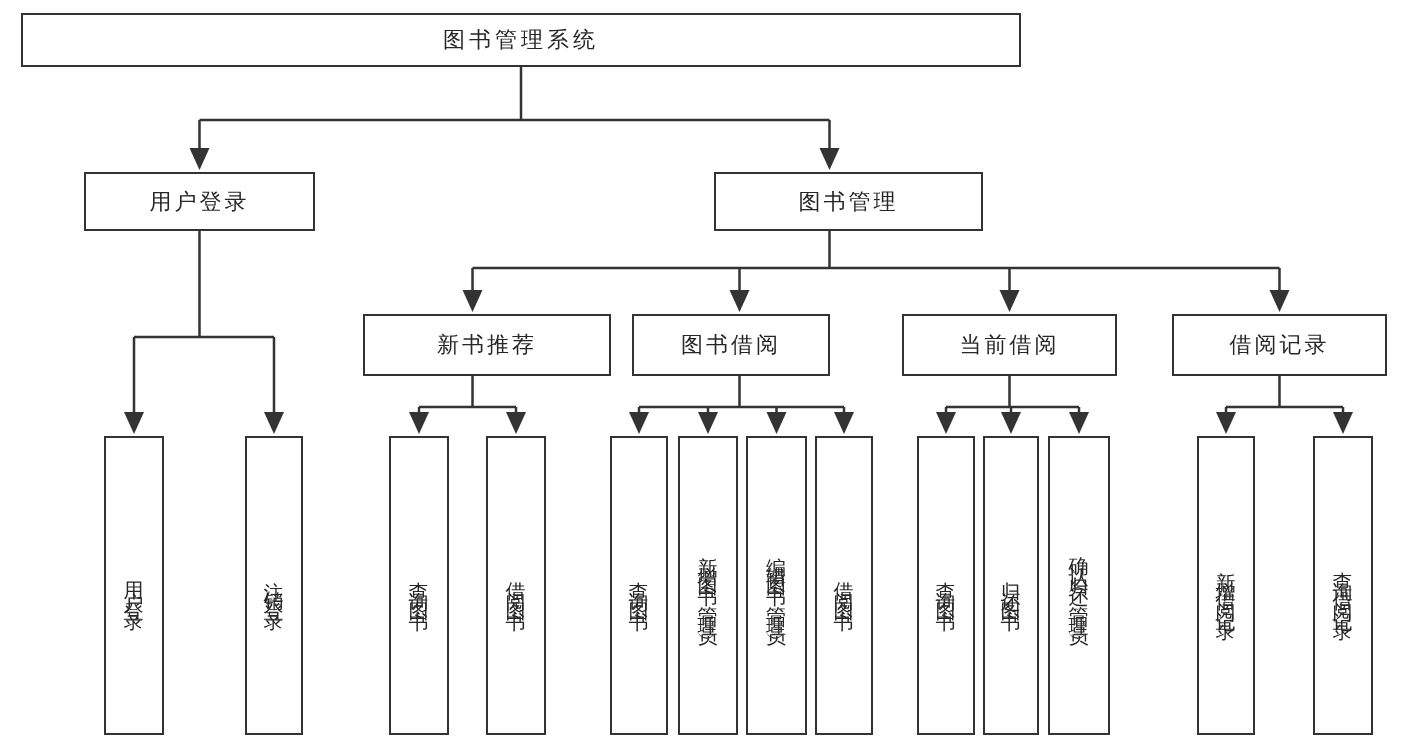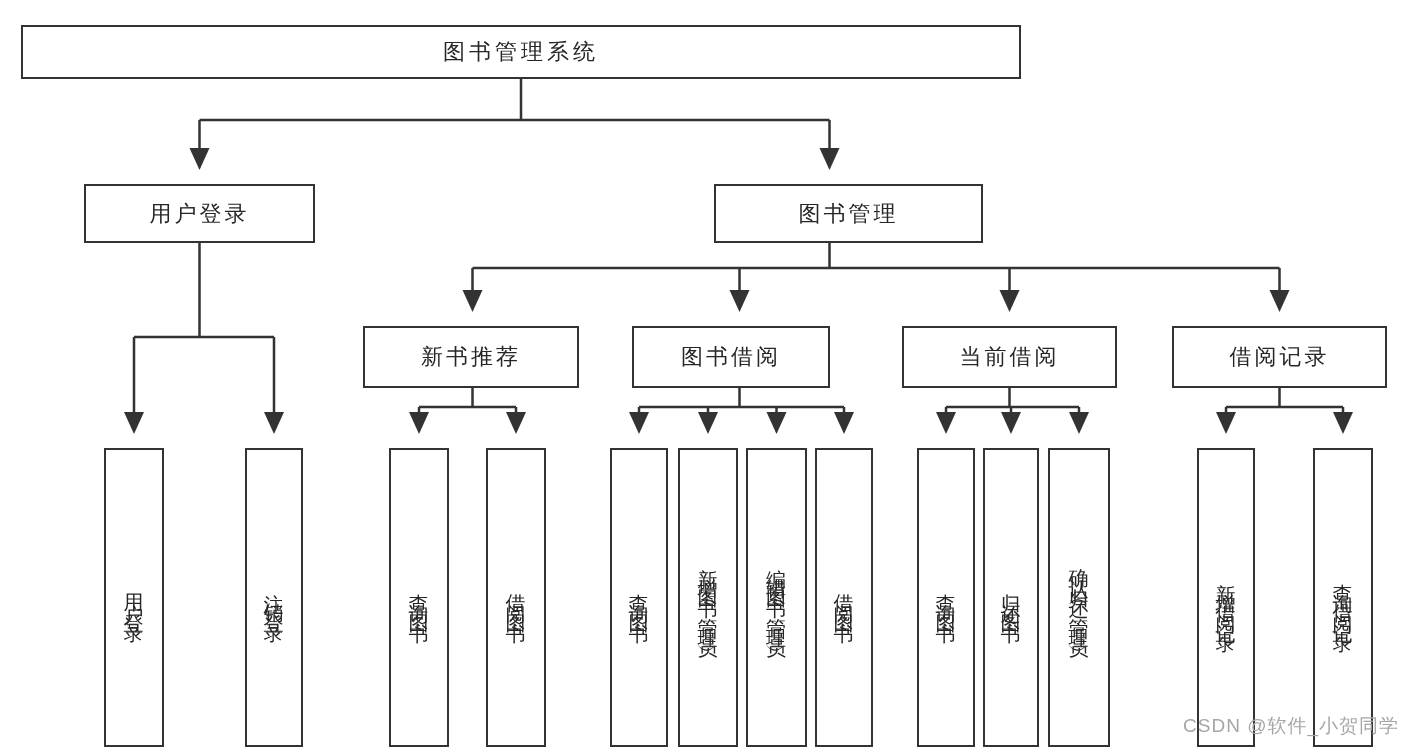--- a/index.html
+++ b/index.html
@@ -20,21 +20,20 @@
   }
   .connectors path{stroke:var(--line);stroke-width:2.5;fill:none;}
   .connectors polygon{fill:var(--line);stroke:none;}
   .box{
     position:absolute;
     box-sizing:border-box;
     border:2.5px solid var(--line);
     background:#ffffff;
     display:flex;align-items:center;justify-content:center;
     color:var(--text);
-    margin-top:12px;
   }
   .hlabel{
     font-size:22px;
     letter-spacing:3px;
     white-space:nowrap;
   }
   .root .hlabel{letter-spacing:4px;}
   .leaf{
     writing-mode:vertical-rl;
     text-orientation:mixed;
@@ -112,21 +111,21 @@
     <span class="hlabel">图书管理系统</span>
   </div>
 
   <div class="box" style="left:84px;top:172px;width:231px;height:59px;">
     <span class="hlabel">用户登录</span>
   </div>
   <div class="box" style="left:714px;top:172px;width:269px;height:59px;">
     <span class="hlabel">图书管理</span>
   </div>
 
-  <div class="box" style="left:363px;top:314px;width:216px;height:62px;">
+  <div class="box" style="left:363px;top:314px;width:248px;height:62px;">
     <span class="hlabel">新书推荐</span>
   </div>
   <div class="box" style="left:632px;top:314px;width:198px;height:62px;">
     <span class="hlabel">图书借阅</span>
   </div>
   <div class="box" style="left:902px;top:314px;width:215px;height:62px;">
     <span class="hlabel">当前借阅</span>
   </div>
   <div class="box" style="left:1172px;top:314px;width:215px;height:62px;">
     <span class="hlabel">借阅记录</span>
@@ -169,15 +168,14 @@
     <span class="vlabel">确认归还（管理员）</span>
   </div>
 
   <div class="box leaf" style="left:1197px;top:436px;width:58px;height:299px;">
     <span class="vlabel">新增借阅记录</span>
   </div>
   <div class="box leaf" style="left:1313px;top:436px;width:60px;height:299px;">
     <span class="vlabel">查询借阅记录</span>
   </div>
 
-  <div class="watermark">CSDN @软件_小贺同学</div>
 
 </div>
 
 </body></html>

